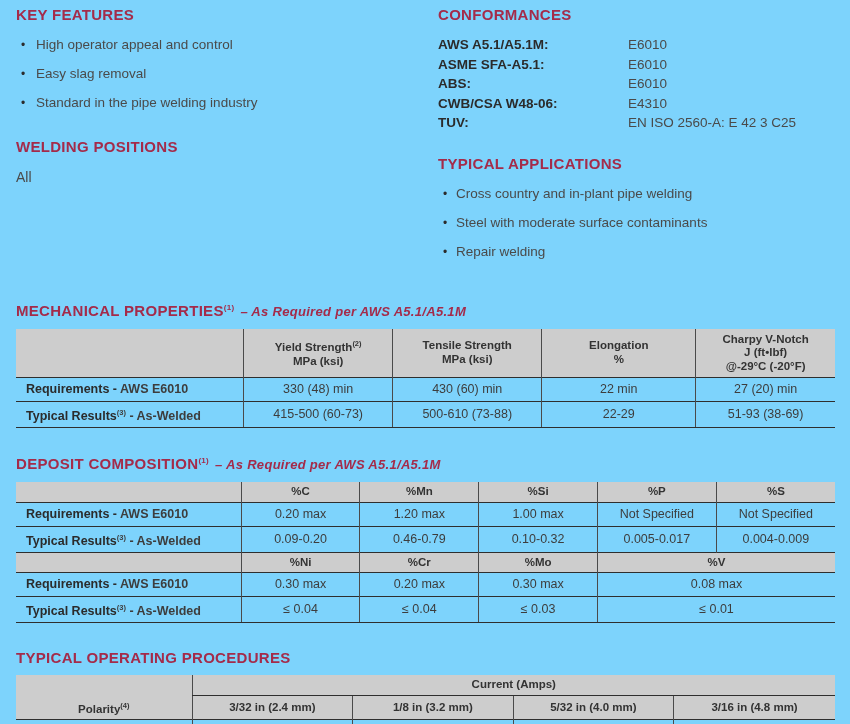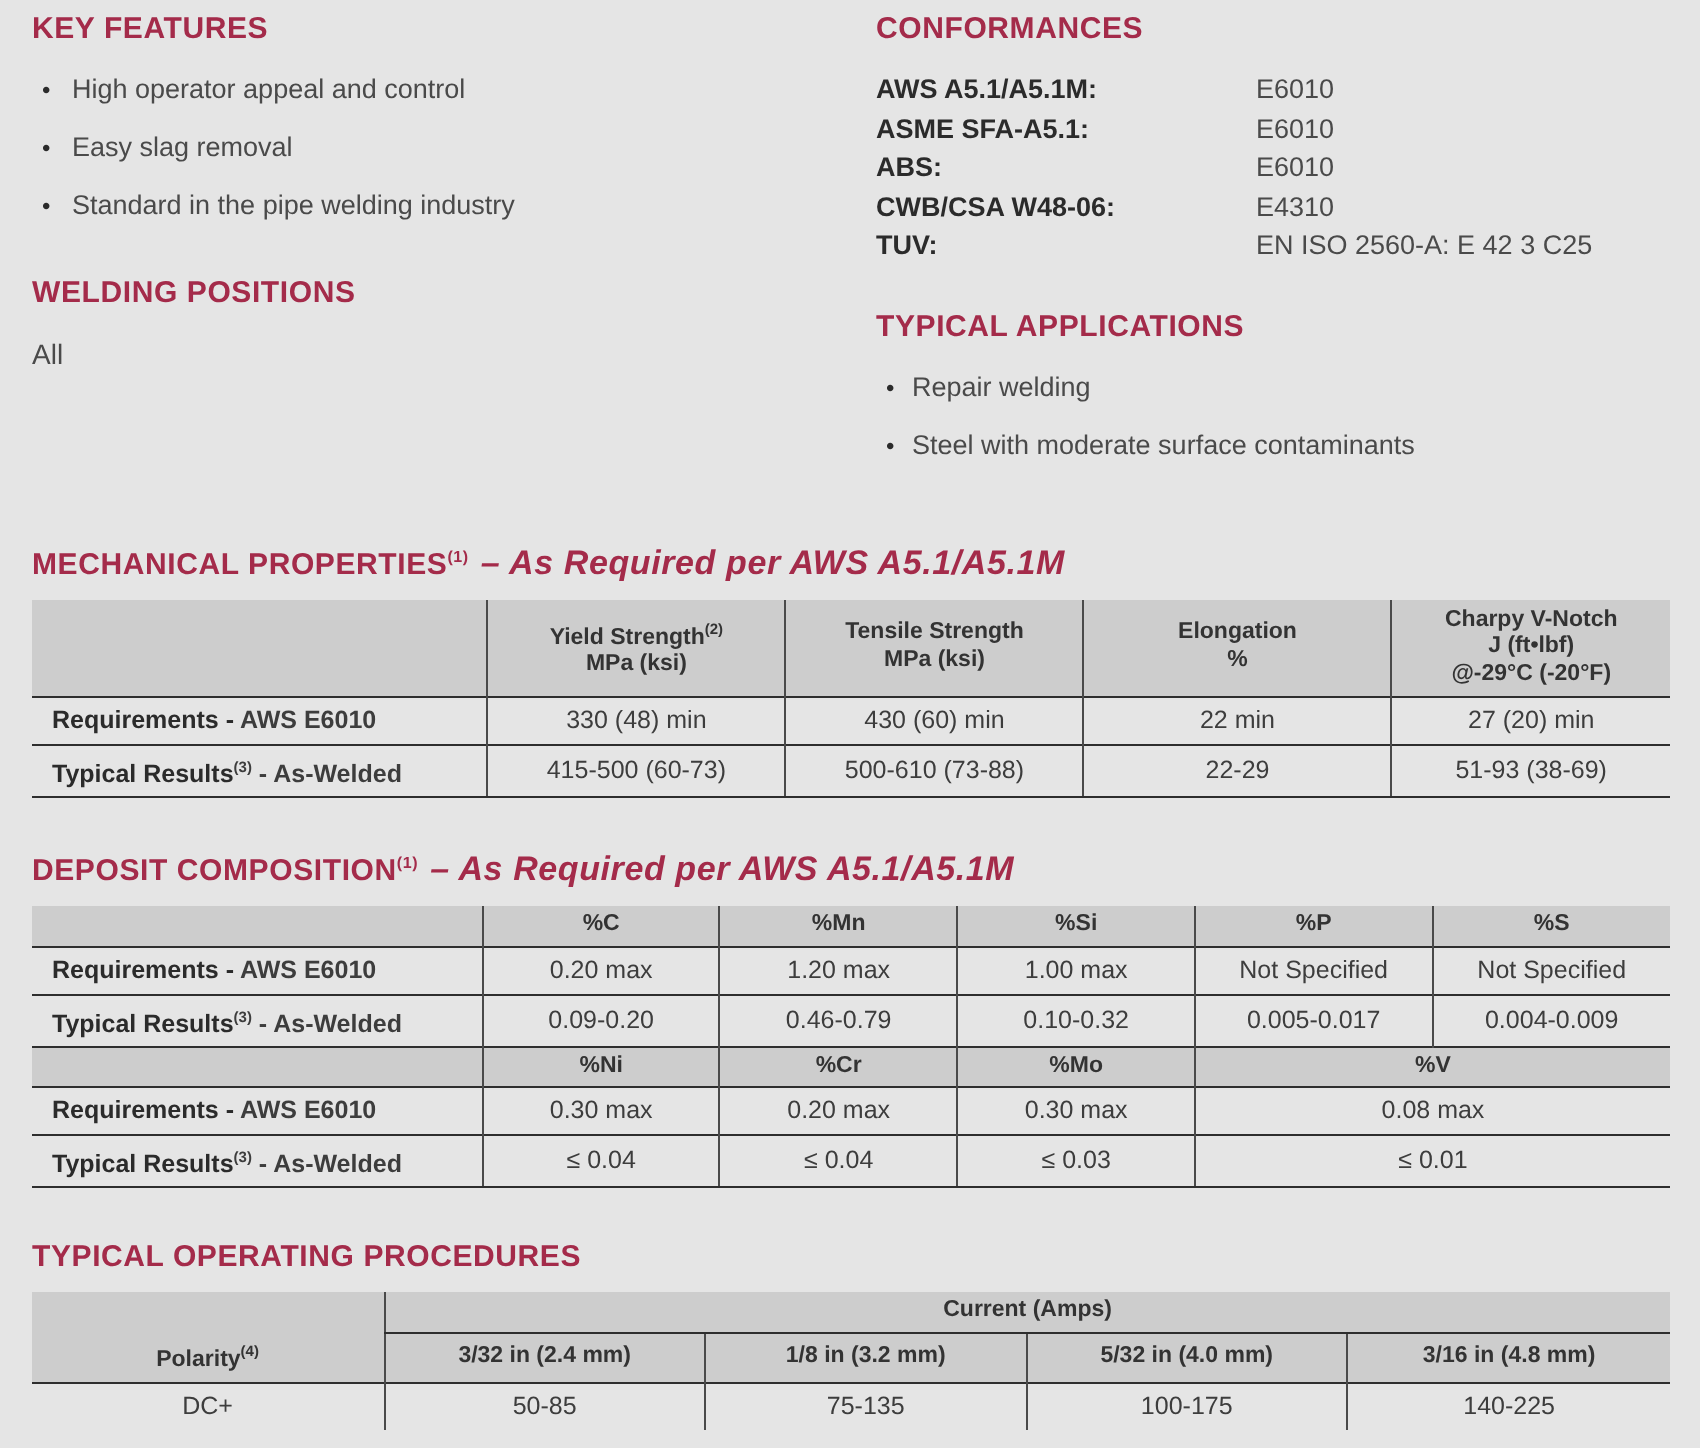--- a/index.html
+++ b/index.html
@@ -5,26 +5,26 @@
   :root{
     --accent:#A42B4A;
     --table-header-bg:#CDCDCD;
     --body-text:#4A4A4A;
     --label-dark:#2B2B2B;
     --border-dark:#2E2E2E;
   }
   *{box-sizing:border-box;}
   html,body{margin:0;padding:0;background:#fff;}
   body{font-family:"Liberation Sans",sans-serif;color:var(--body-text);}
-  .page{width:850px;height:724px;padding:6px 15px 0 16px;overflow:hidden;background:#e5e5e5;}
+  .page{width:850px;height:724px;padding:6px 15px 0 16px;overflow:hidden;background:#7dd3fc;}
 
   
   .sec-title{color:var(--accent);font-size:15px;font-weight:bold;letter-spacing:.3px;margin:0;line-height:18px;}
   .sec-title sup{font-size:8px;font-weight:bold;}
-  .sec-sub{color:var(--accent);font-style:italic;font-weight:600;font-size:17px;margin-left:6px;}
+  .sec-sub{color:var(--accent);font-style:italic;font-weight:600;font-size:13px;margin-left:6px;}
 
   
   .top-grid{display:flex;}
   .col-left{width:422px;flex-shrink:0;}
   .col-right{flex:1;}
 
   ul.bullets{list-style:none;margin:13px 0 0 0;padding:0;}
   ul.bullets li{position:relative;padding-left:20px;margin-bottom:13px;font-size:13.5px;line-height:16px;color:var(--body-text);}
   ul.bullets li::before{content:"\2022";position:absolute;left:5px;top:0;color:#2b2b2b;font-size:12px;}
 
@@ -97,22 +97,23 @@
           <span class="conf-value">E4310</span>
         </div>
         <div class="conf-row">
           <span class="conf-label">TUV:</span>
           <span class="conf-value">EN ISO 2560-A: E 42 3 C25</span>
         </div>
       </div>
 
       <h2 class="sec-title ta-title">TYPICAL APPLICATIONS</h2>
       <ul class="bullets">
+        <li>Cross country and in-plant pipe welding</li>
+        <li>Steel with moderate surface contaminants</li>
         <li>Repair welding</li>
-        <li>Steel with moderate surface contaminants</li>
       </ul>
     </div>
   </div>
 
   <div class="tsection">
     <h2 class="sec-title"><span>MECHANICAL PROPERTIES</span><sup>(1)</sup><span class="sec-sub">– As Required per AWS A5.1/A5.1M</span></h2>
 
     <table class="dtable">
       <colgroup>
           <col style="width:27.8%">

